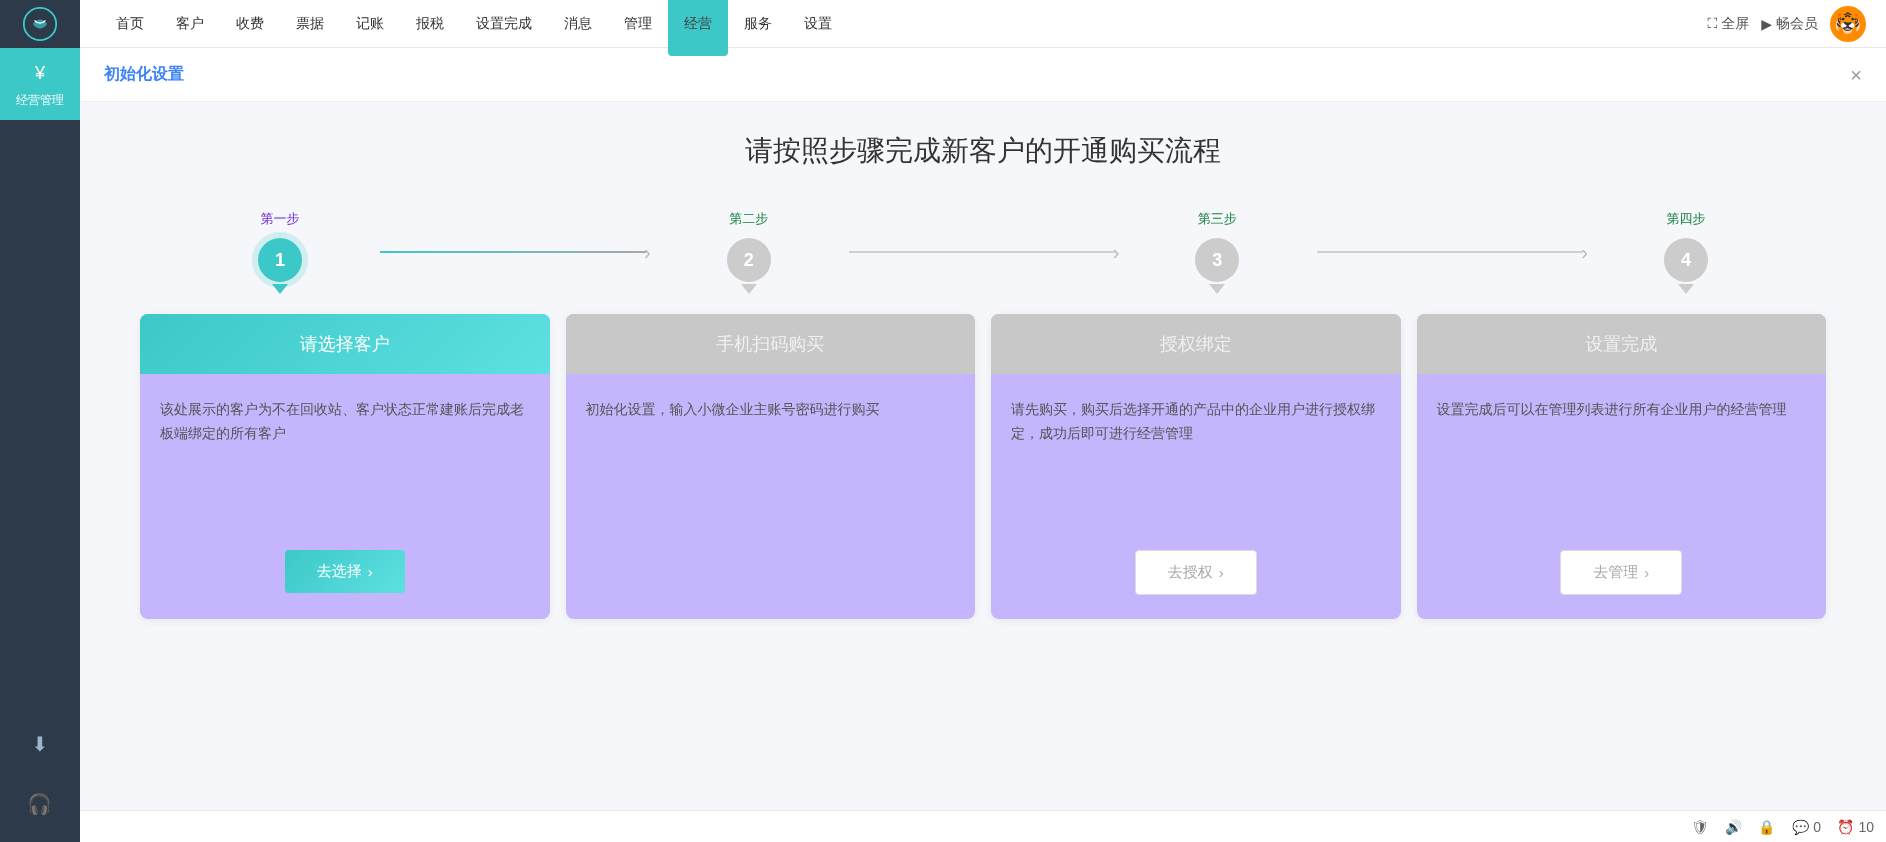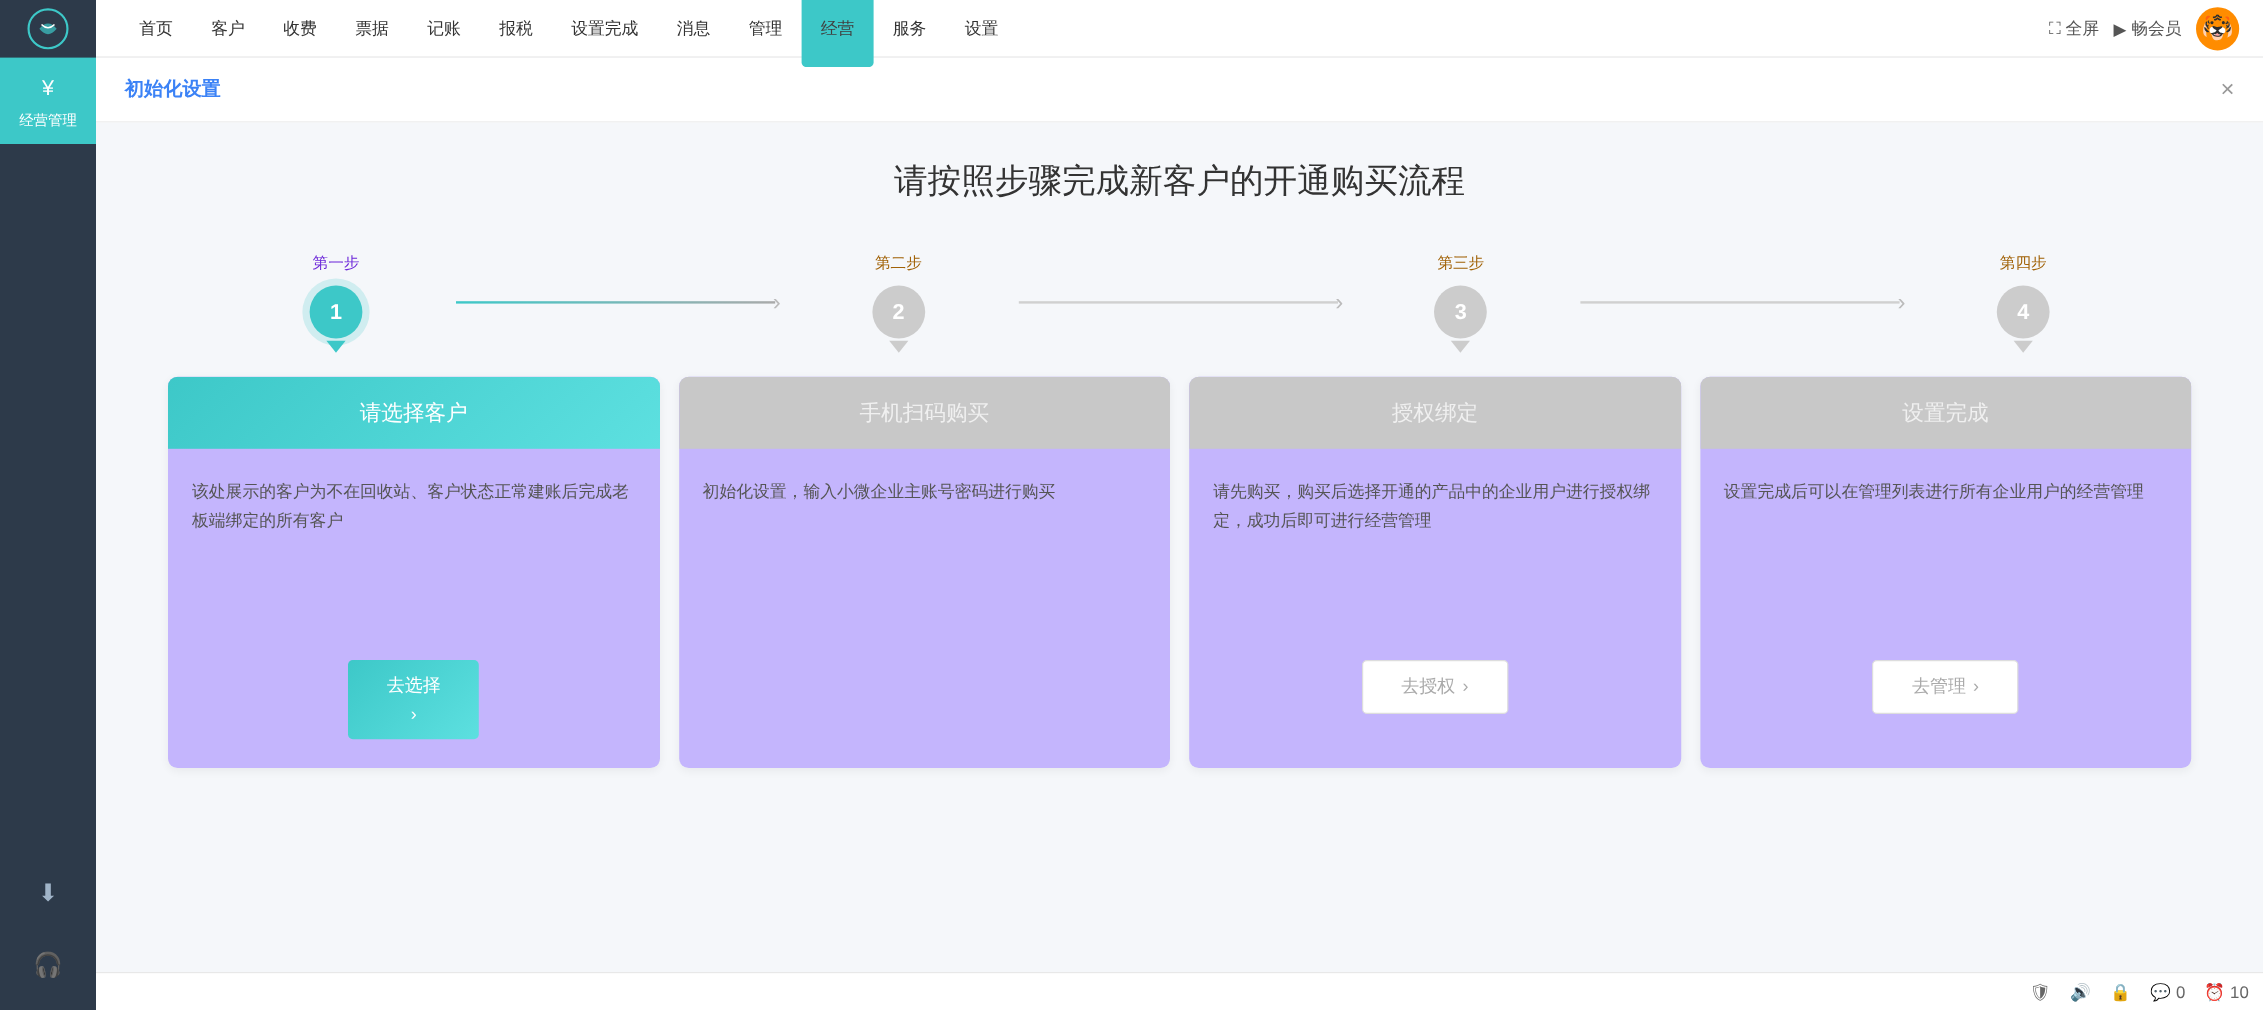--- a/index.html
+++ b/index.html
@@ -151,21 +151,21 @@
       font-size: 28px;
       color: #333;
       margin-bottom: 40px;
       font-weight: normal;
     }
     .step-label {
       font-size: 13px;
       color: #6d28d9;
       margin-bottom: 10px;
     }
-    .step-label.inactive { color: #a16207; }
+    .step-label.inactive { color: #15803d; }
     .step-circle {
       width: 44px;
       height: 44px;
       border-radius: 50%;
       display: flex;
       align-items: center;
       justify-content: center;
       font-size: 18px;
       font-weight: bold;
       color: #fff;
@@ -245,21 +245,20 @@
       font-size: 15px;
       cursor: pointer;
       border: none;
       display: flex;
       align-items: center;
       gap: 6px;
     }
     .card-btn.active {
       background: linear-gradient(135deg, #3dc8c8, #5de0e0);
       color: #fff;
-      flex-direction: column;
     }
     .card-btn.inactive {
       background: #fff;
       color: #aaa;
       border: 1px solid #ddd;
     }
 
     
     .status-bar {
       position: fixed;

